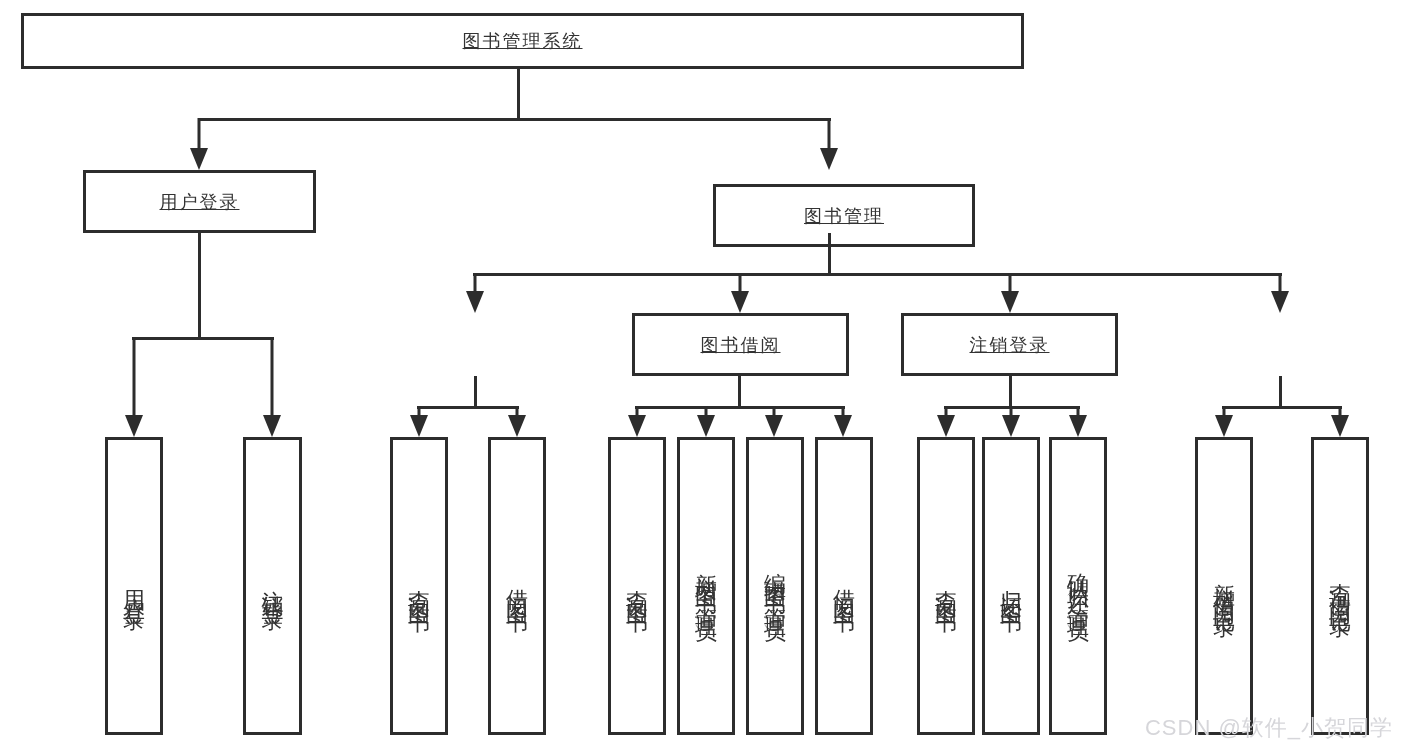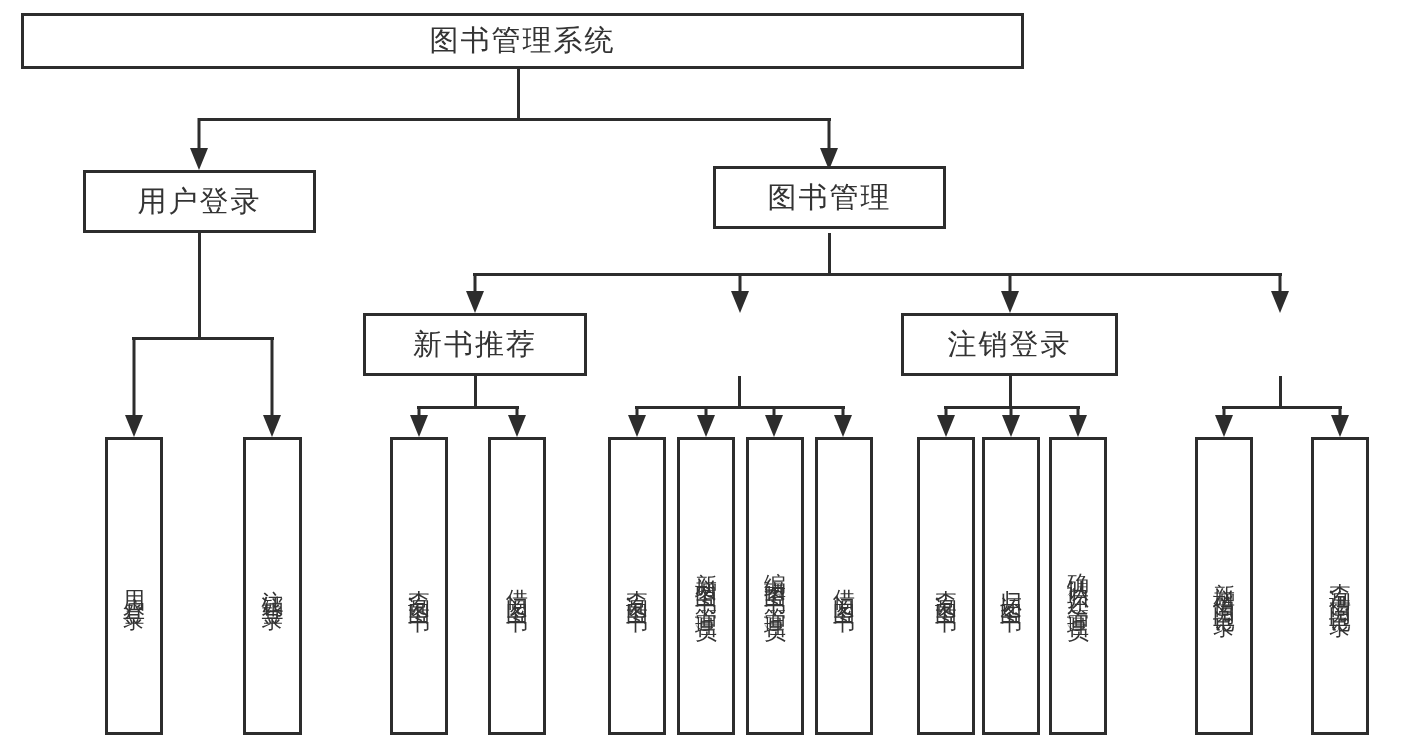--- a/index.html
+++ b/index.html
@@ -22,24 +22,25 @@
   }
   .box {
     position: absolute;
     border: 3px solid var(--box-border);
     background: var(--bg);
     display: flex;
     align-items: center;
     justify-content: center;
   }
   .box.h span {
-    font-size: 29px;
+    font-size: 18px;
     letter-spacing: 2px;
     white-space: nowrap;
     color: var(--text);
+    text-decoration: underline;
   }
   .box.v span {
     writing-mode: vertical-rl;
     text-orientation: mixed;
     font-size: 22px;
     letter-spacing: 7px;
     line-height: 1;
     color: var(--text);
   }
   .vline { position: absolute; width: 3px; background: var(--line); }
@@ -87,38 +88,38 @@
   </div>
 
   <div class="vline" style="left:517px;top:69px;height:49px"></div>
   <div class="hline" style="left:198px;top:118px;width:633px"></div>
   <div class="arrow" style="left:190px;top:118px;height:52px"></div>
   <div class="arrow" style="left:820px;top:118px;height:52px"></div>
 
   <div class="box h" style="left:83px;top:170px;width:233px;height:63px">
     <span>用户登录</span>
   </div>
-  <div class="box h" style="left:713px;top:166px;width:233px;height:63px">
+  <div class="box h" style="left:713px;top:184px;width:262px;height:63px">
     <span>图书管理</span>
   </div>
 
   <div class="vline" style="left:198px;top:233px;height:104px"></div>
   <div class="hline" style="left:132px;top:337px;width:142px"></div>
   <div class="arrow" style="left:125px;top:337px;height:100px"></div>
   <div class="arrow" style="left:263px;top:337px;height:100px"></div>
 
   <div class="vline" style="left:828px;top:233px;height:40px"></div>
   <div class="hline" style="left:473px;top:273px;width:809px"></div>
   <div class="arrow" style="left:466px;top:273px;height:40px"></div>
   <div class="arrow" style="left:731px;top:273px;height:40px"></div>
   <div class="arrow" style="left:1001px;top:273px;height:40px"></div>
   <div class="arrow" style="left:1271px;top:273px;height:40px"></div>
 
-  <div class="box h" style="left:363px;top:313px;width:224px;height:63px">
-    <span>新书推荐</span>
+  <div class="box h" style="left:632px;top:313px;width:217px;height:63px">
+    <span>图书借阅</span>
   </div>
   <div class="box h" style="left:901px;top:313px;width:217px;height:63px">
     <span>注销登录</span>
   </div>
 
   <div class="vline" style="left:474px;top:376px;height:30px"></div>
   <div class="hline" style="left:417px;top:406px;width:102px"></div>
   <div class="arrow" style="left:410px;top:406px;height:31px"></div>
   <div class="arrow" style="left:508px;top:406px;height:31px"></div>
 
@@ -177,14 +178,15 @@
     <span>确认归还（管理员）</span>
   </div>
 
   <div class="box v" style="left:1195px;top:437px;width:58px;height:298px">
     <span>新增借阅记录</span>
   </div>
   <div class="box v" style="left:1311px;top:437px;width:58px;height:298px">
     <span>查询借阅记录</span>
   </div>
 
+  <div class="watermark">CSDN @软件_小贺同学</div>
 
 </div>
 
 </body></html>

